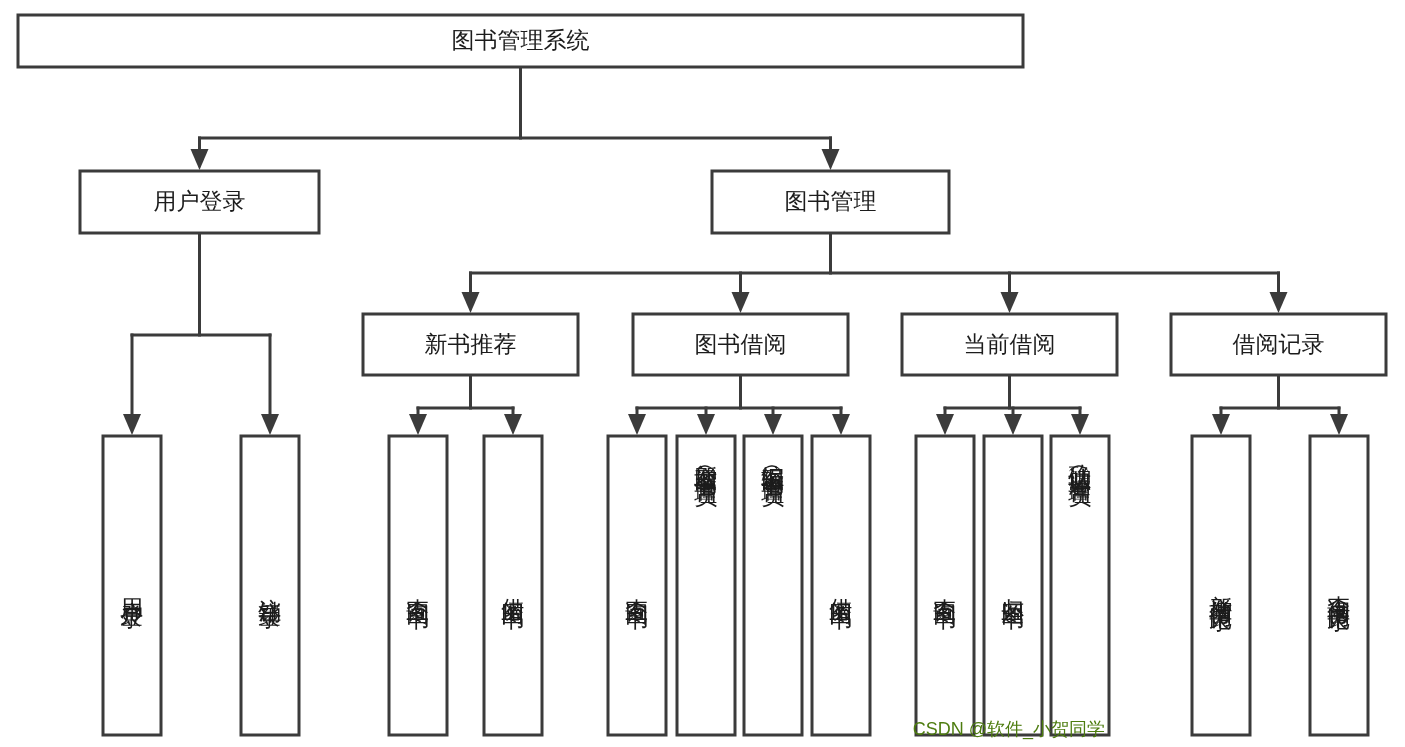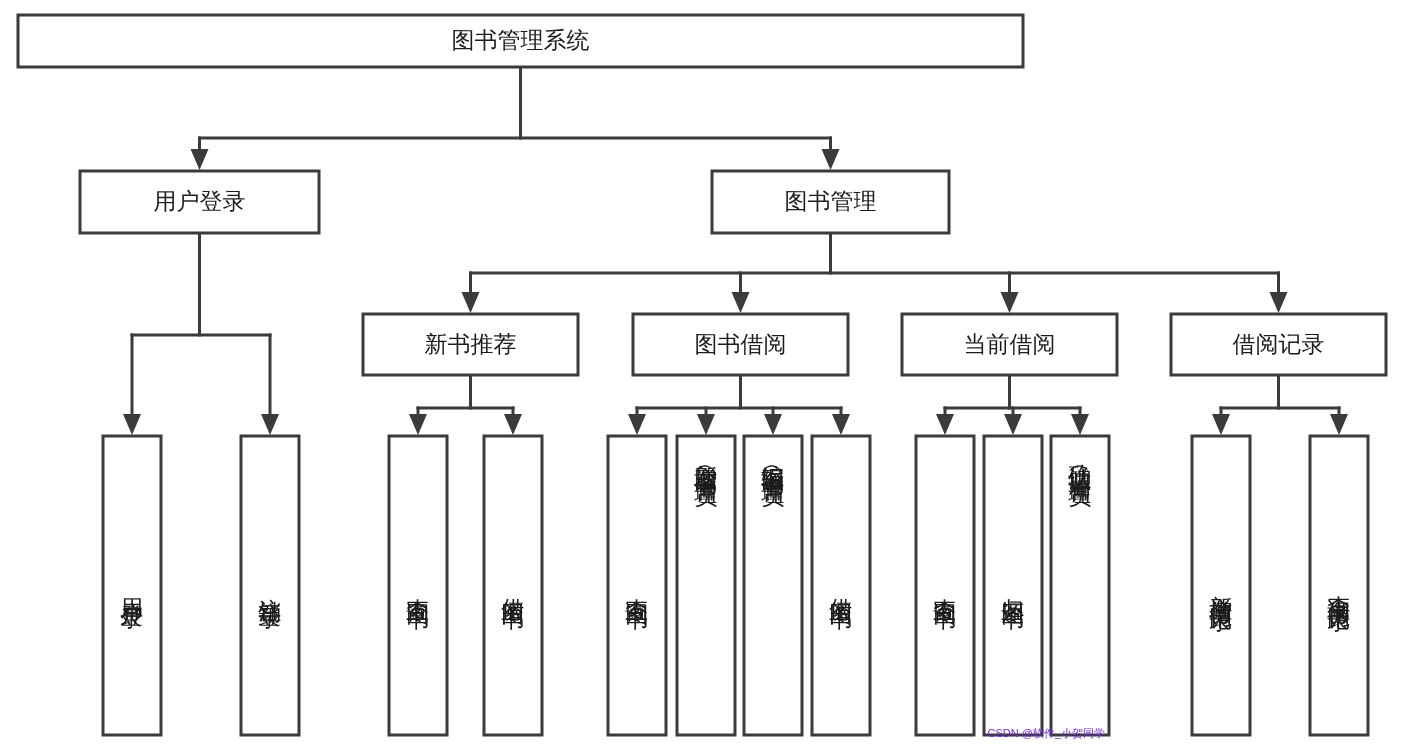--- a/index.html
+++ b/index.html
@@ -66,22 +66,22 @@
     white-space: nowrap;
   }
   .vlabel.top-aligned {
     justify-content: flex-start;
   }
   .watermark {
     position: absolute;
     right: 8px;
     bottom: 6px;
     font-family: "Liberation Sans", "DejaVu Sans", sans-serif;
-    font-size: 11px;
-    color: #6d28d9;
+    font-size: 18px;
+    color: #4d7c0f;
     white-space: nowrap;
   }
 </style>
 </head>
 <body>
 
 <div id="diagram-root">
   <svg id="diagram-svg" viewBox="0 0 1405 747">
     <g id="edges-layer">
         <path d="M 520.5 67 L 520.5 138" class="connector"></path>

